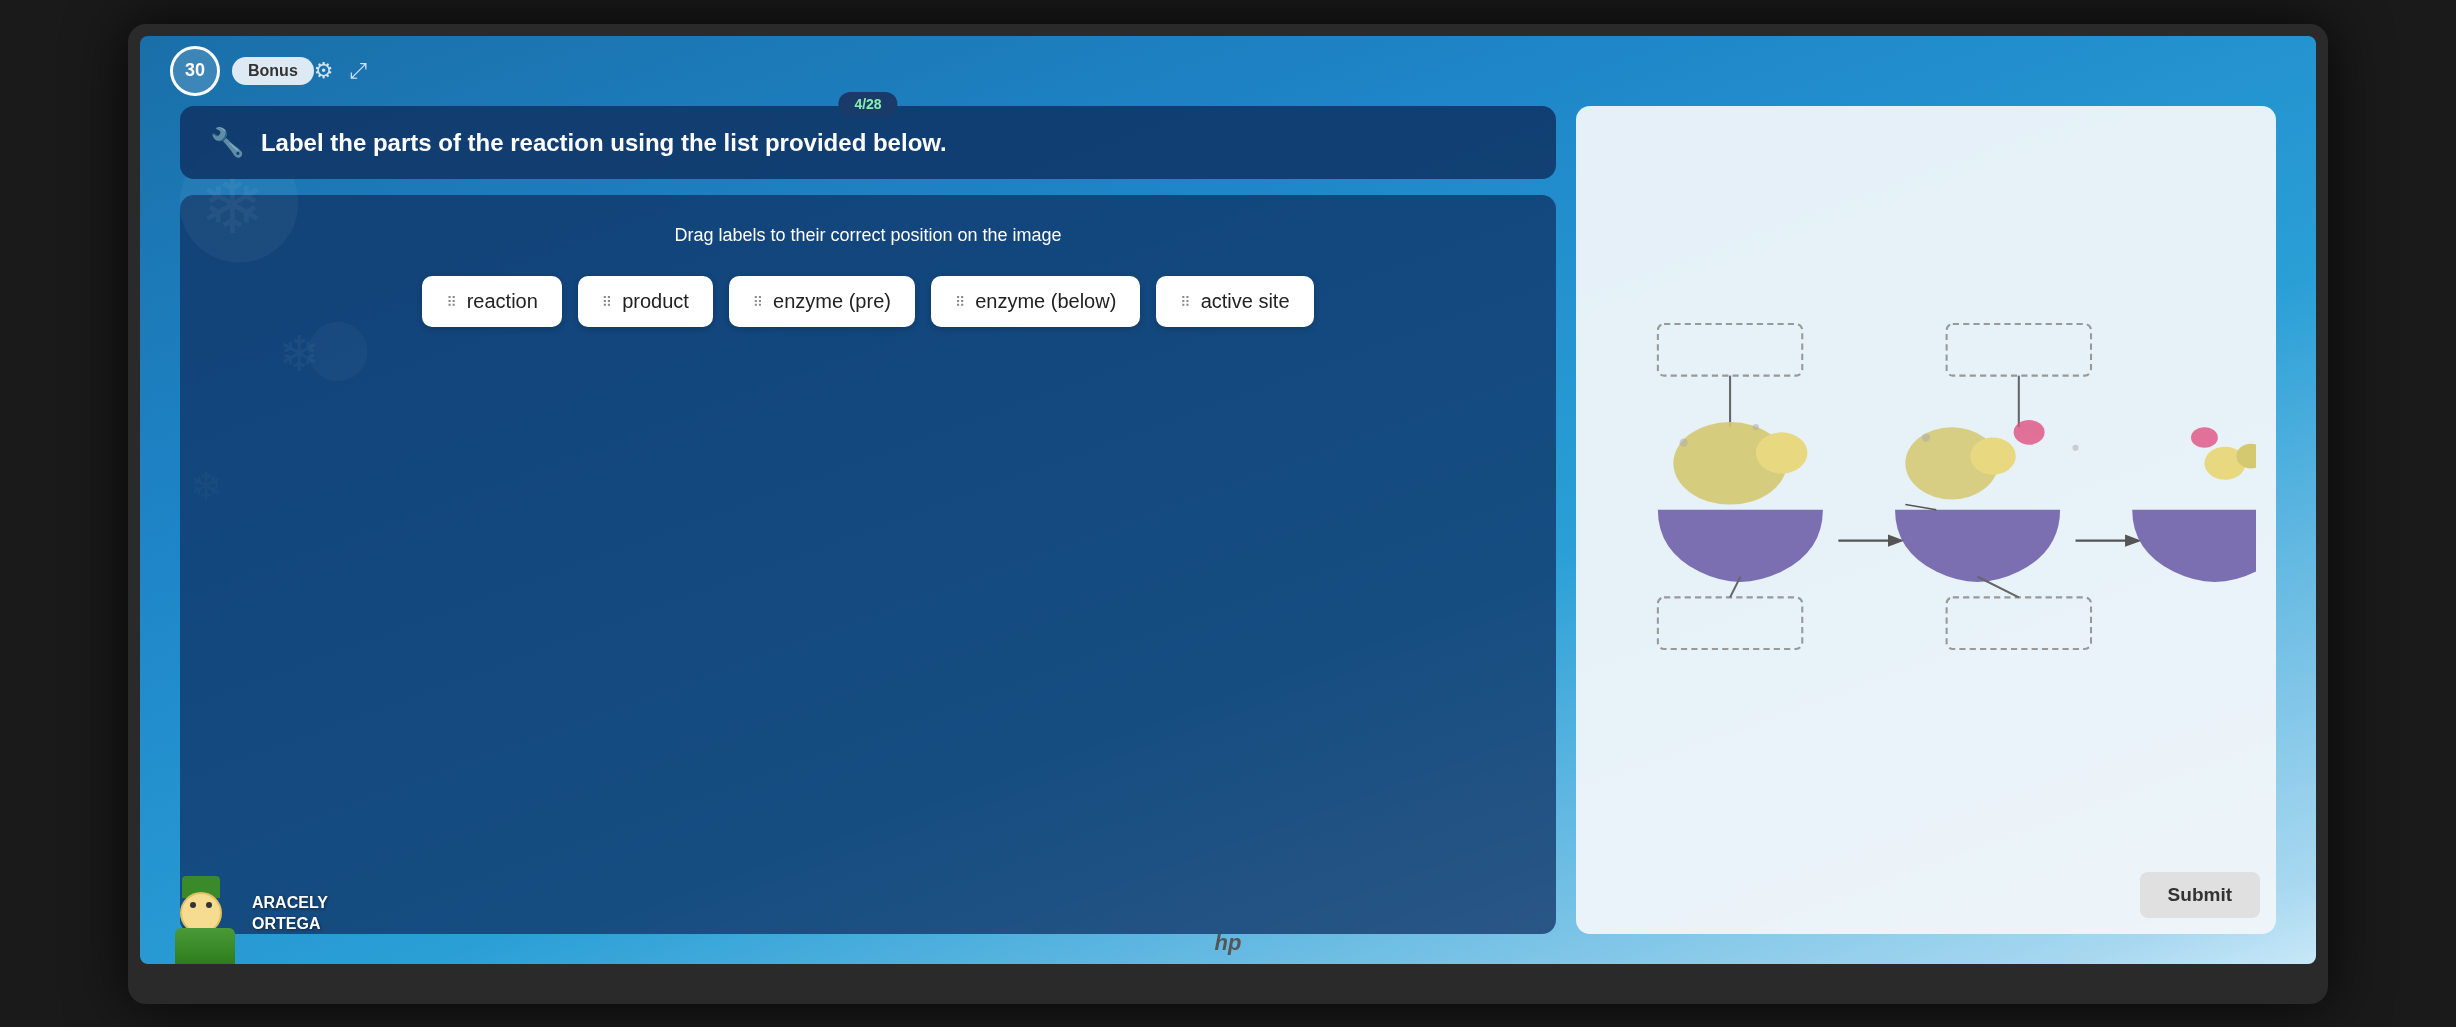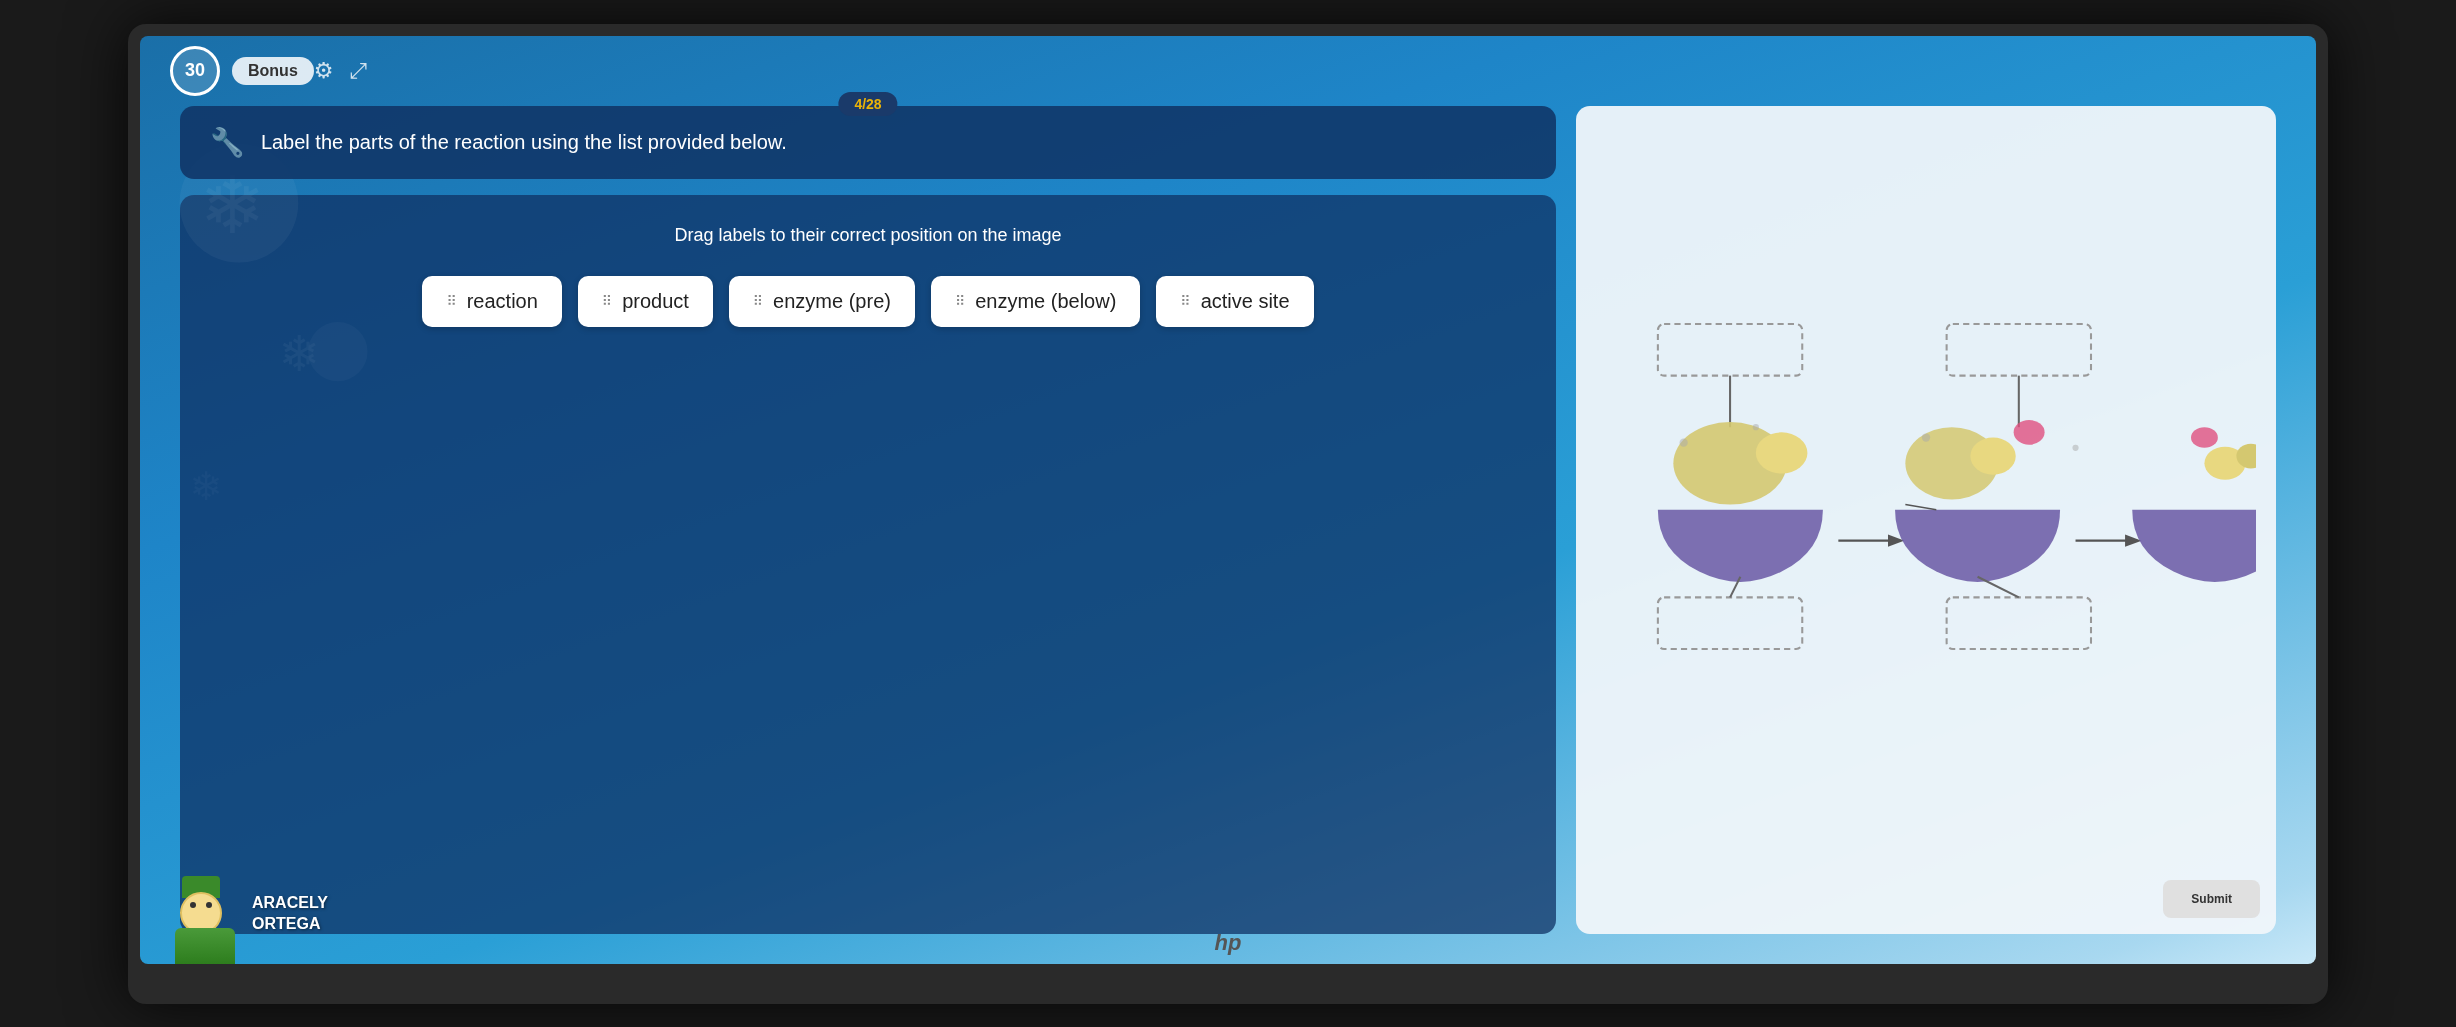--- a/index.html
+++ b/index.html
@@ -107,42 +107,42 @@
       padding: 20px 30px;
       position: relative;
     }
 
     .question-number-badge {
       position: absolute;
       top: -14px;
       left: 50%;
       transform: translateX(-50%);
       background: #1a3a6a;
-      color: #eab308;
+      color: #86efac;
       border-radius: 12px;
       padding: 4px 16px;
       font-size: 14px;
       font-weight: bold;
     }
 
     .question-row {
       display: flex;
       align-items: center;
       gap: 16px;
     }
 
     .question-icon {
       font-size: 28px;
       color: rgba(255,255,255,0.7);
     }
 
     .question-text {
       color: #ffffff;
-      font-size: 20px;
-      font-weight: 400;
+      font-size: 24px;
+      font-weight: 700;
       line-height: 1.4;
     }
 
     
     .labels-area {
       background: rgba(15, 50, 100, 0.75);
       border-radius: 14px;
       padding: 30px 30px 36px 30px;
       flex: 1;
     }
@@ -200,21 +200,21 @@
     
     .submit-btn {
       position: absolute;
       bottom: 16px;
       right: 16px;
       background: #e0e0e0;
       color: #333;
       border: none;
       border-radius: 8px;
       padding: 12px 28px;
-      font-size: 12px;
+      font-size: 19px;
       font-weight: bold;
       cursor: pointer;
     }
 
     
     .bottom-user {
       position: absolute;
       bottom: 10px;
       left: 30px;
       display: flex;

